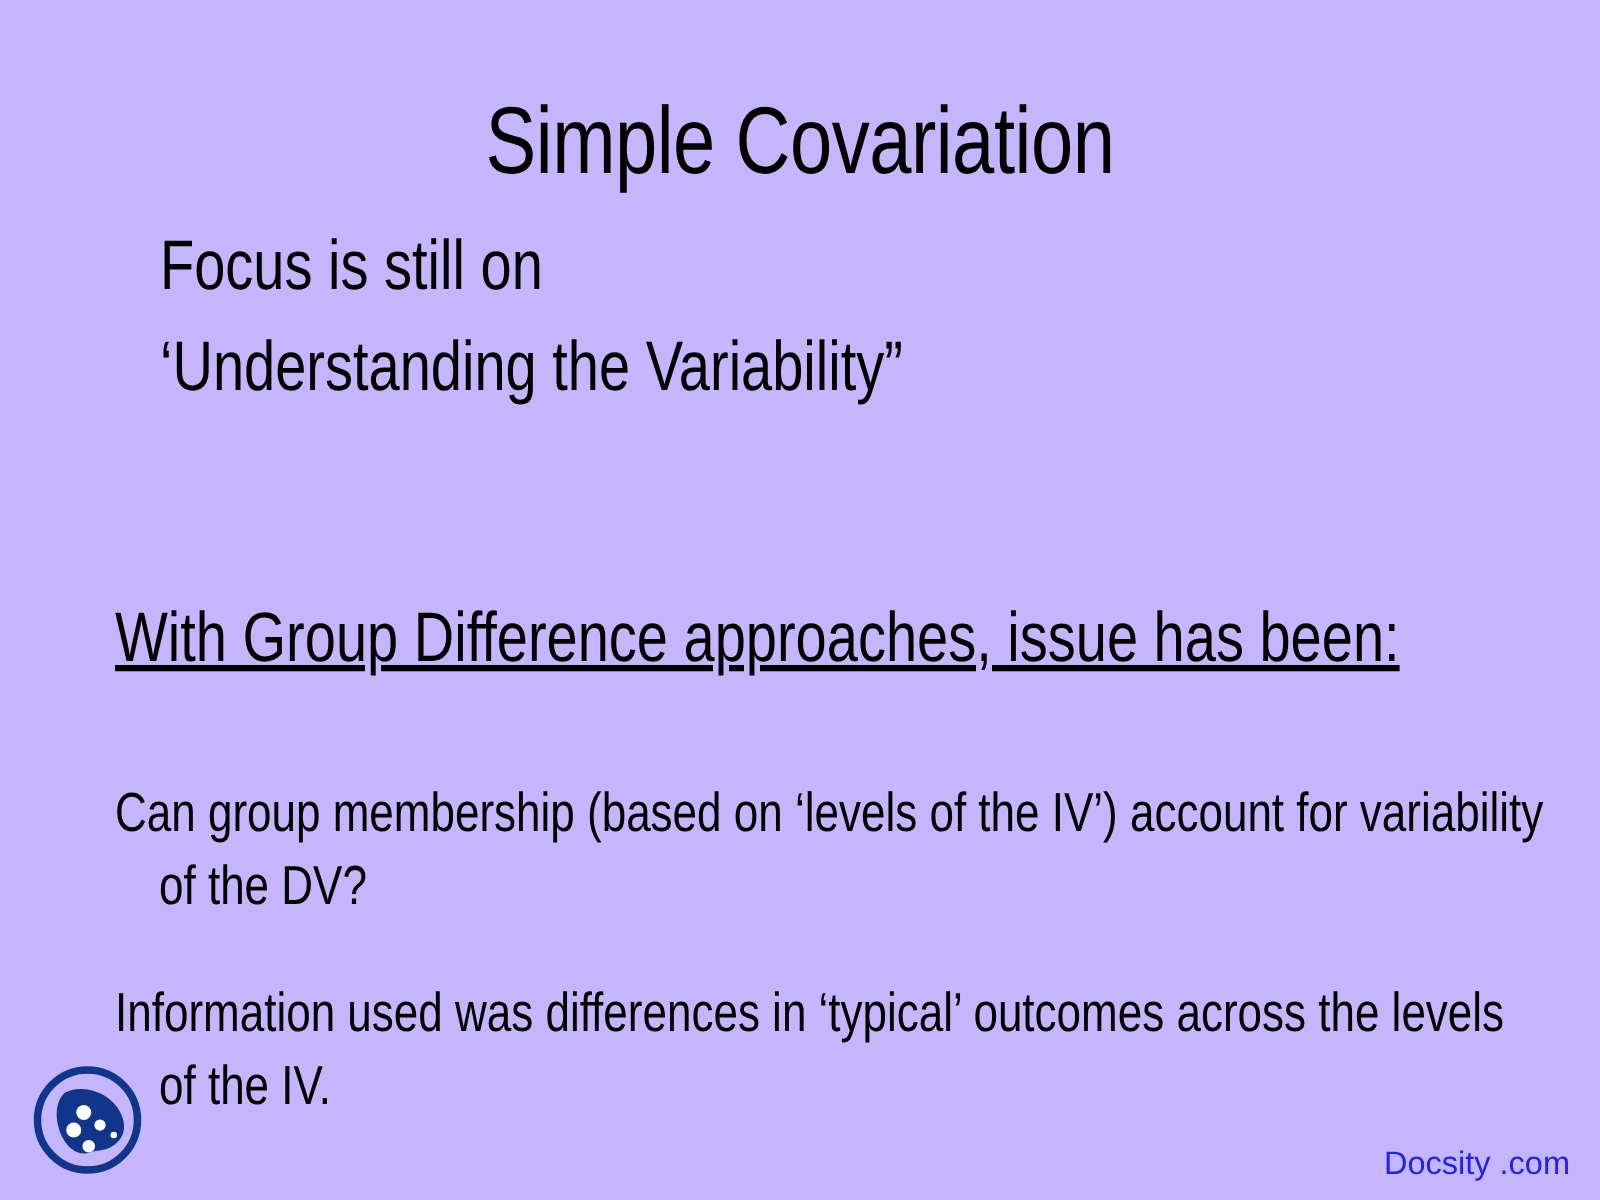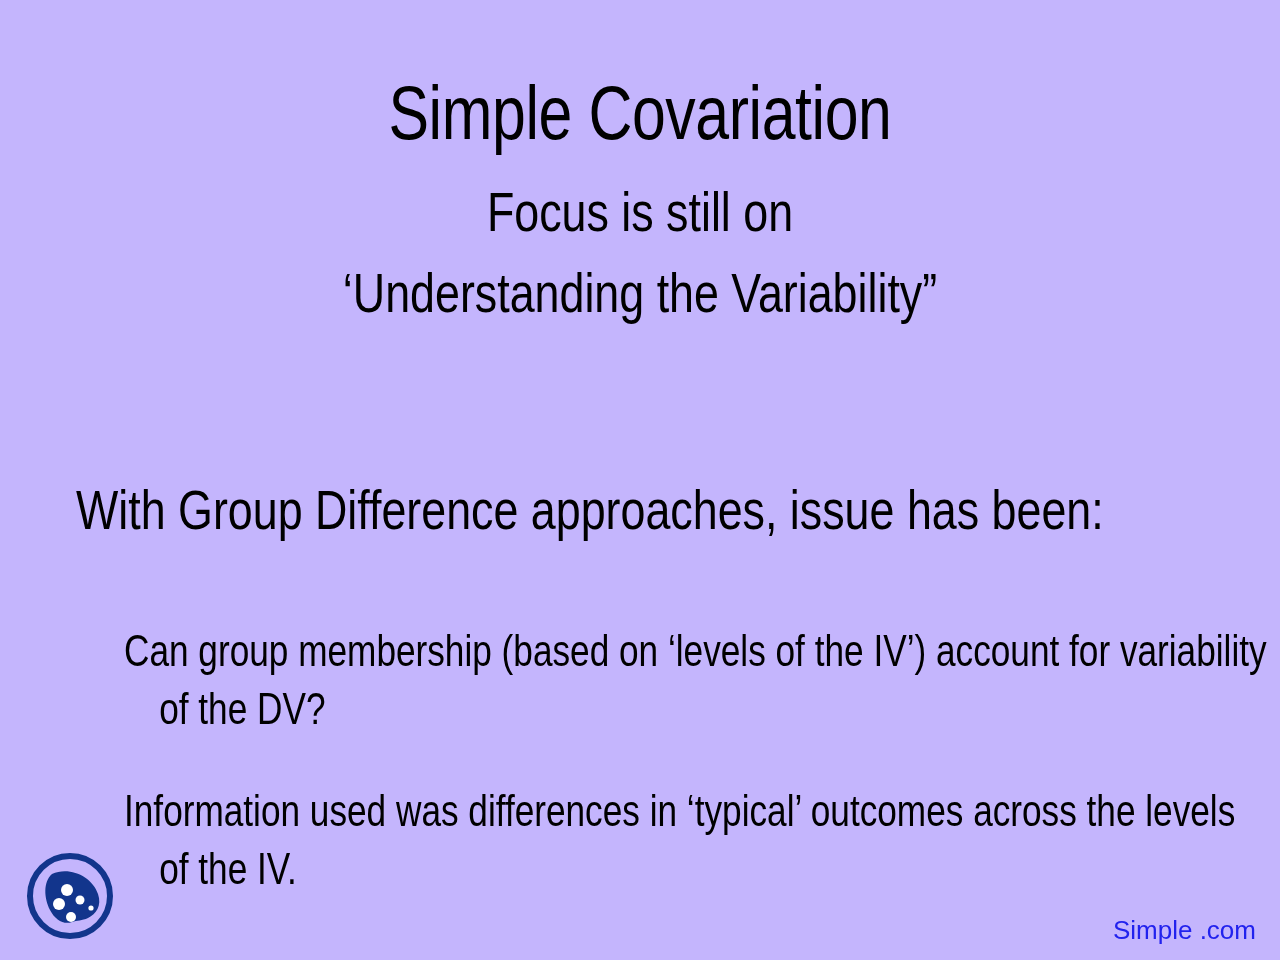--- a/index.html
+++ b/index.html
@@ -38,57 +38,56 @@
     transform-origin: 50% 0;
     white-space: nowrap;
   }
 
   
   .subtitle-block {
     position: absolute;
     top: 172px;
     left: 0;
     width: 1280px;
-    text-align: center;
   }
   .subtitle-line {
     font-size: 56px;
     line-height: 1.44;
     font-weight: 400;
     white-space: nowrap;
     transform: scaleX(0.80);
     transform-origin: 50% 50%;
   }
 
   
   .body-block {
     position: absolute;
     top: 420px;
-    left: 76px;
+    left: 92px;
     width: 1120px;
+    text-decoration: underline;
   }
   .body-lead {
     font-size: 56px;
     line-height: 1.22;
     font-weight: 400;
     text-indent: 0;
     padding-left: 48px;
     text-indent: -48px;
     transform: scaleX(0.80);
     transform-origin: 0 50%;
     width: 125%;
   }
 
   
   .sub-block {
     position: absolute;
     top: 578px;
     left: 92px;
     width: 1110px;
-    margin-left: 32px;
   }
   .sub-para {
     font-size: 44px;
     line-height: 1.32;
     font-weight: 400;
     padding-left: 44px;
     text-indent: -44px;
     transform: scaleX(0.80);
     transform-origin: 0 50%;
     width: 125%;
@@ -150,15 +149,15 @@
       <path d="M30 26 C47 18 70 28 76 46 C80 58 74 66 66 70 C60 73 55 72 50 74
                C42 77 33 72 28 62 C22 50 21 34 30 26 Z" fill="#12358c"></path>
       <circle cx="45" cy="42" r="6" fill="#ffffff"></circle>
       <circle cx="37" cy="56" r="6" fill="#ffffff"></circle>
       <circle cx="58" cy="52" r="4.5" fill="#ffffff"></circle>
       <circle cx="49" cy="69" r="5" fill="#ffffff"></circle>
       <circle cx="69" cy="60" r="2.6" fill="#ffffff"></circle>
     </svg>
   </div>
 
-  <div class="watermark">Simple .com</div>
+  <div class="watermark">Docsity .com</div>
 
 </div>
 
 </body></html>

